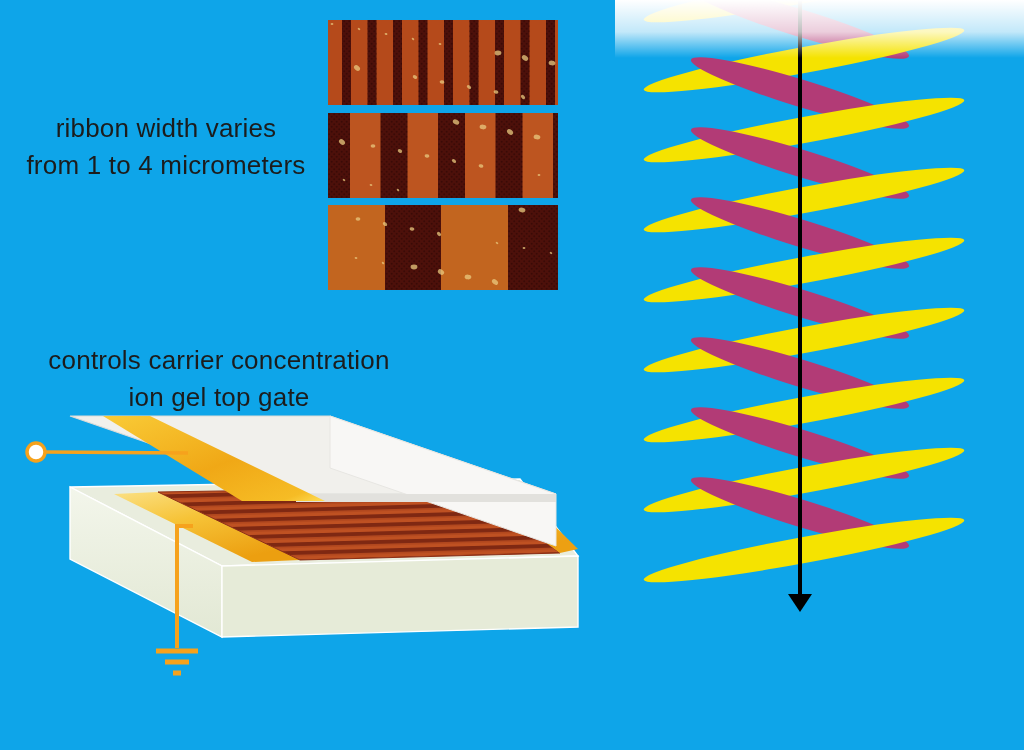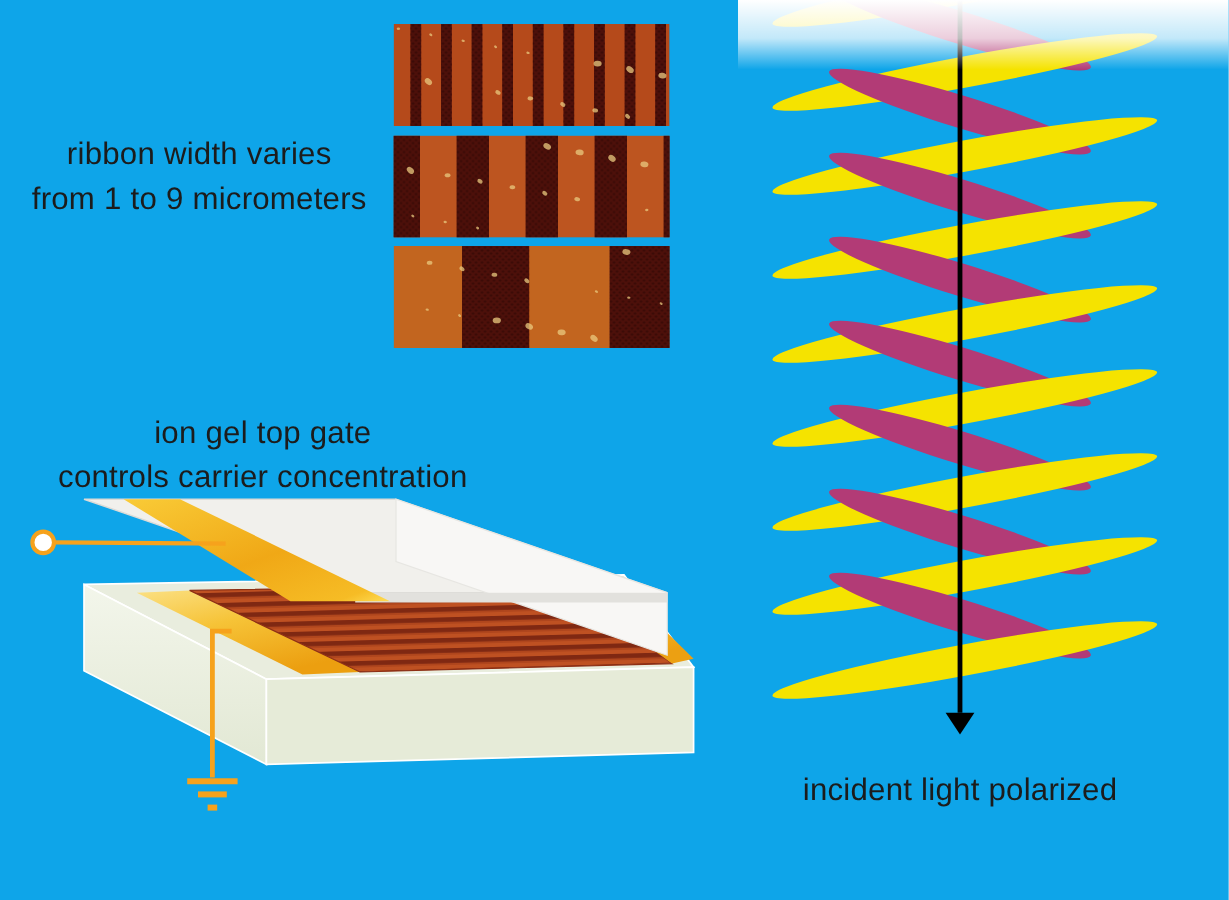--- a/index.html
+++ b/index.html
@@ -204,22 +204,21 @@
     <g id="arrow-layer">
         <line x1="800" y1="0" x2="800" y2="594" stroke="#000000" stroke-width="4"></line>
         <polygon points="788,594 812,594 800,612" fill="#000000"></polygon>
       </g>
 
   <rect id="helix-fade" x="615" y="0" width="409" height="58" fill="url(#topFade)"></rect>
     </svg>
 
   <div class="caption" id="ribbon-caption">
     <div>ribbon width varies</div>
-    <div>from 1 to 9 micrometers</div>
+    <div>from 1 to 4 micrometers</div>
   </div>
   <div class="caption" id="iongel-caption">
+    <div>controls carrier concentration</div>
     <div>ion gel top gate</div>
-    <div>controls carrier concentration</div>
   </div>
   <div class="caption" id="incident-caption">
-    <div>incident light polarized</div>
   </div>
 </div>
 
 </body></html>

